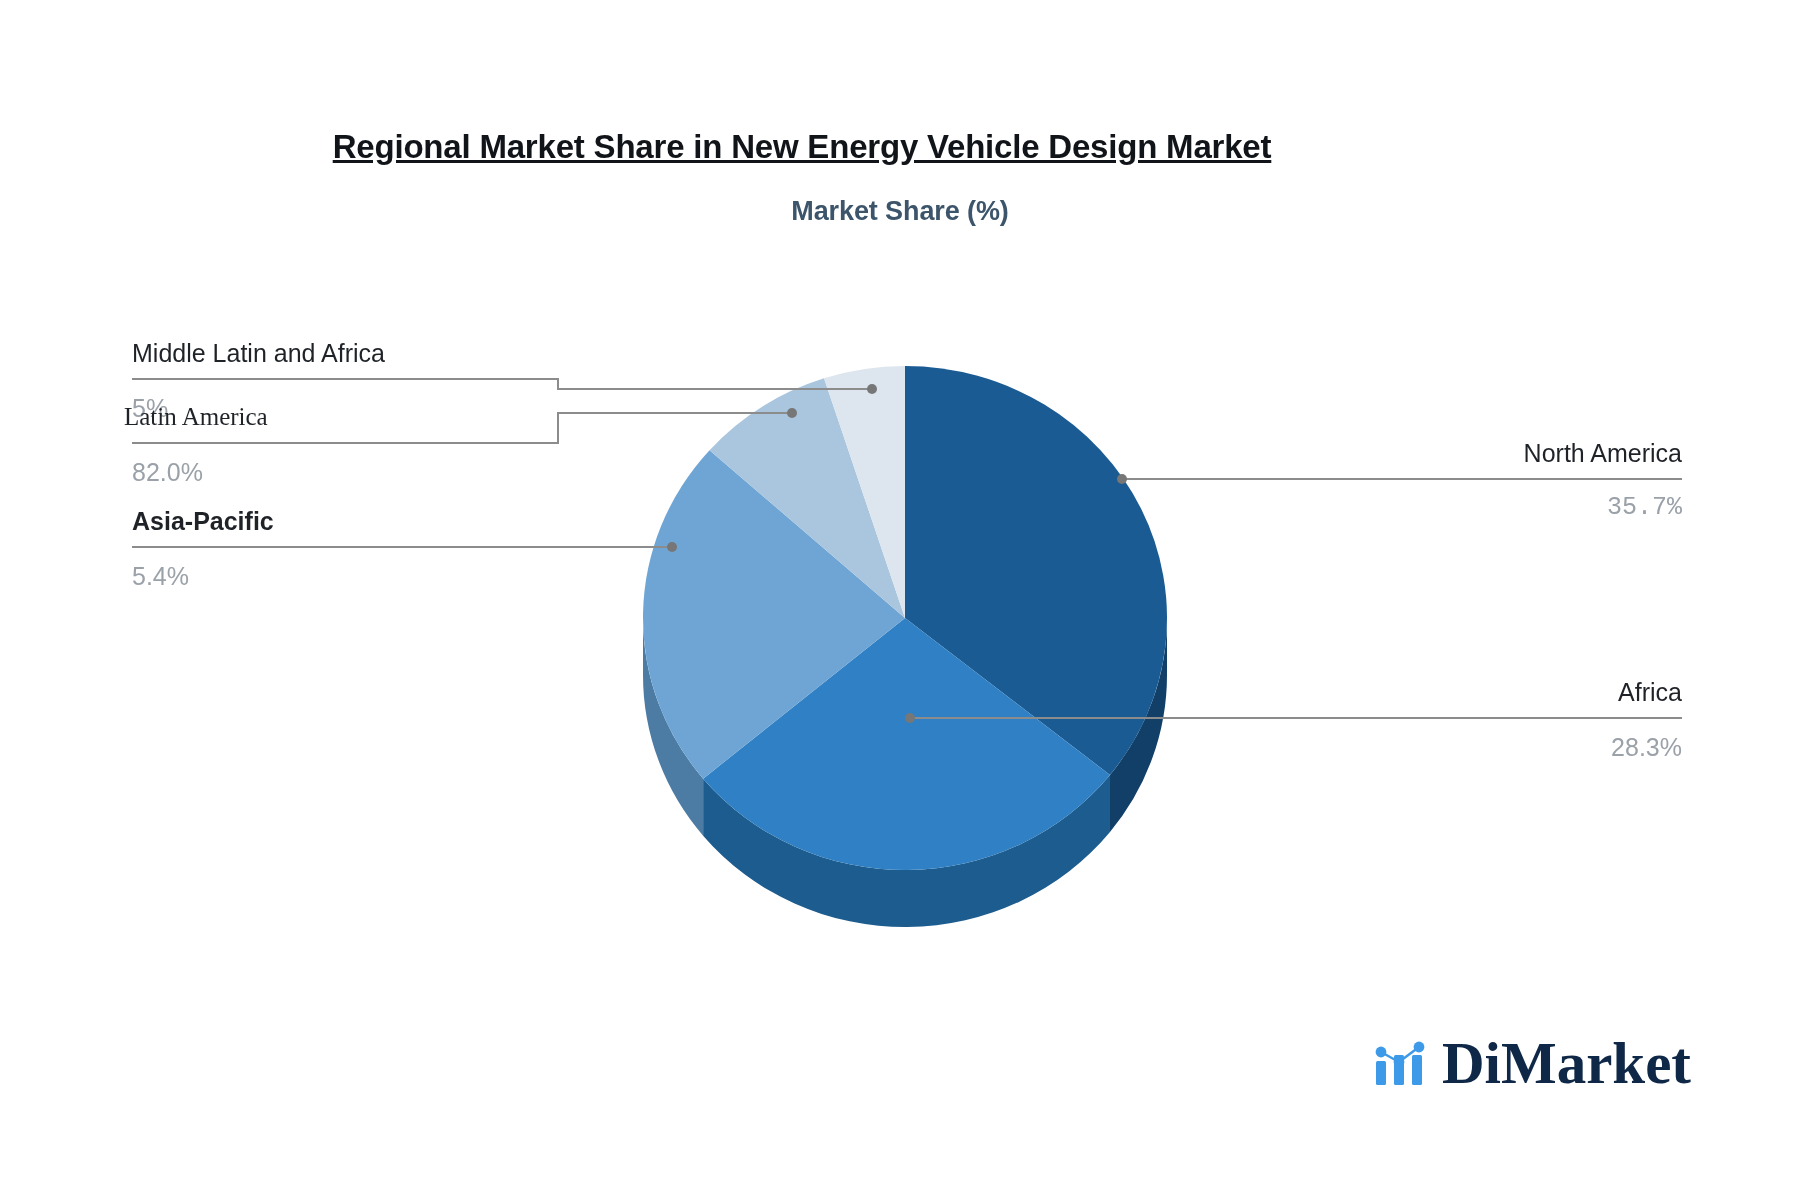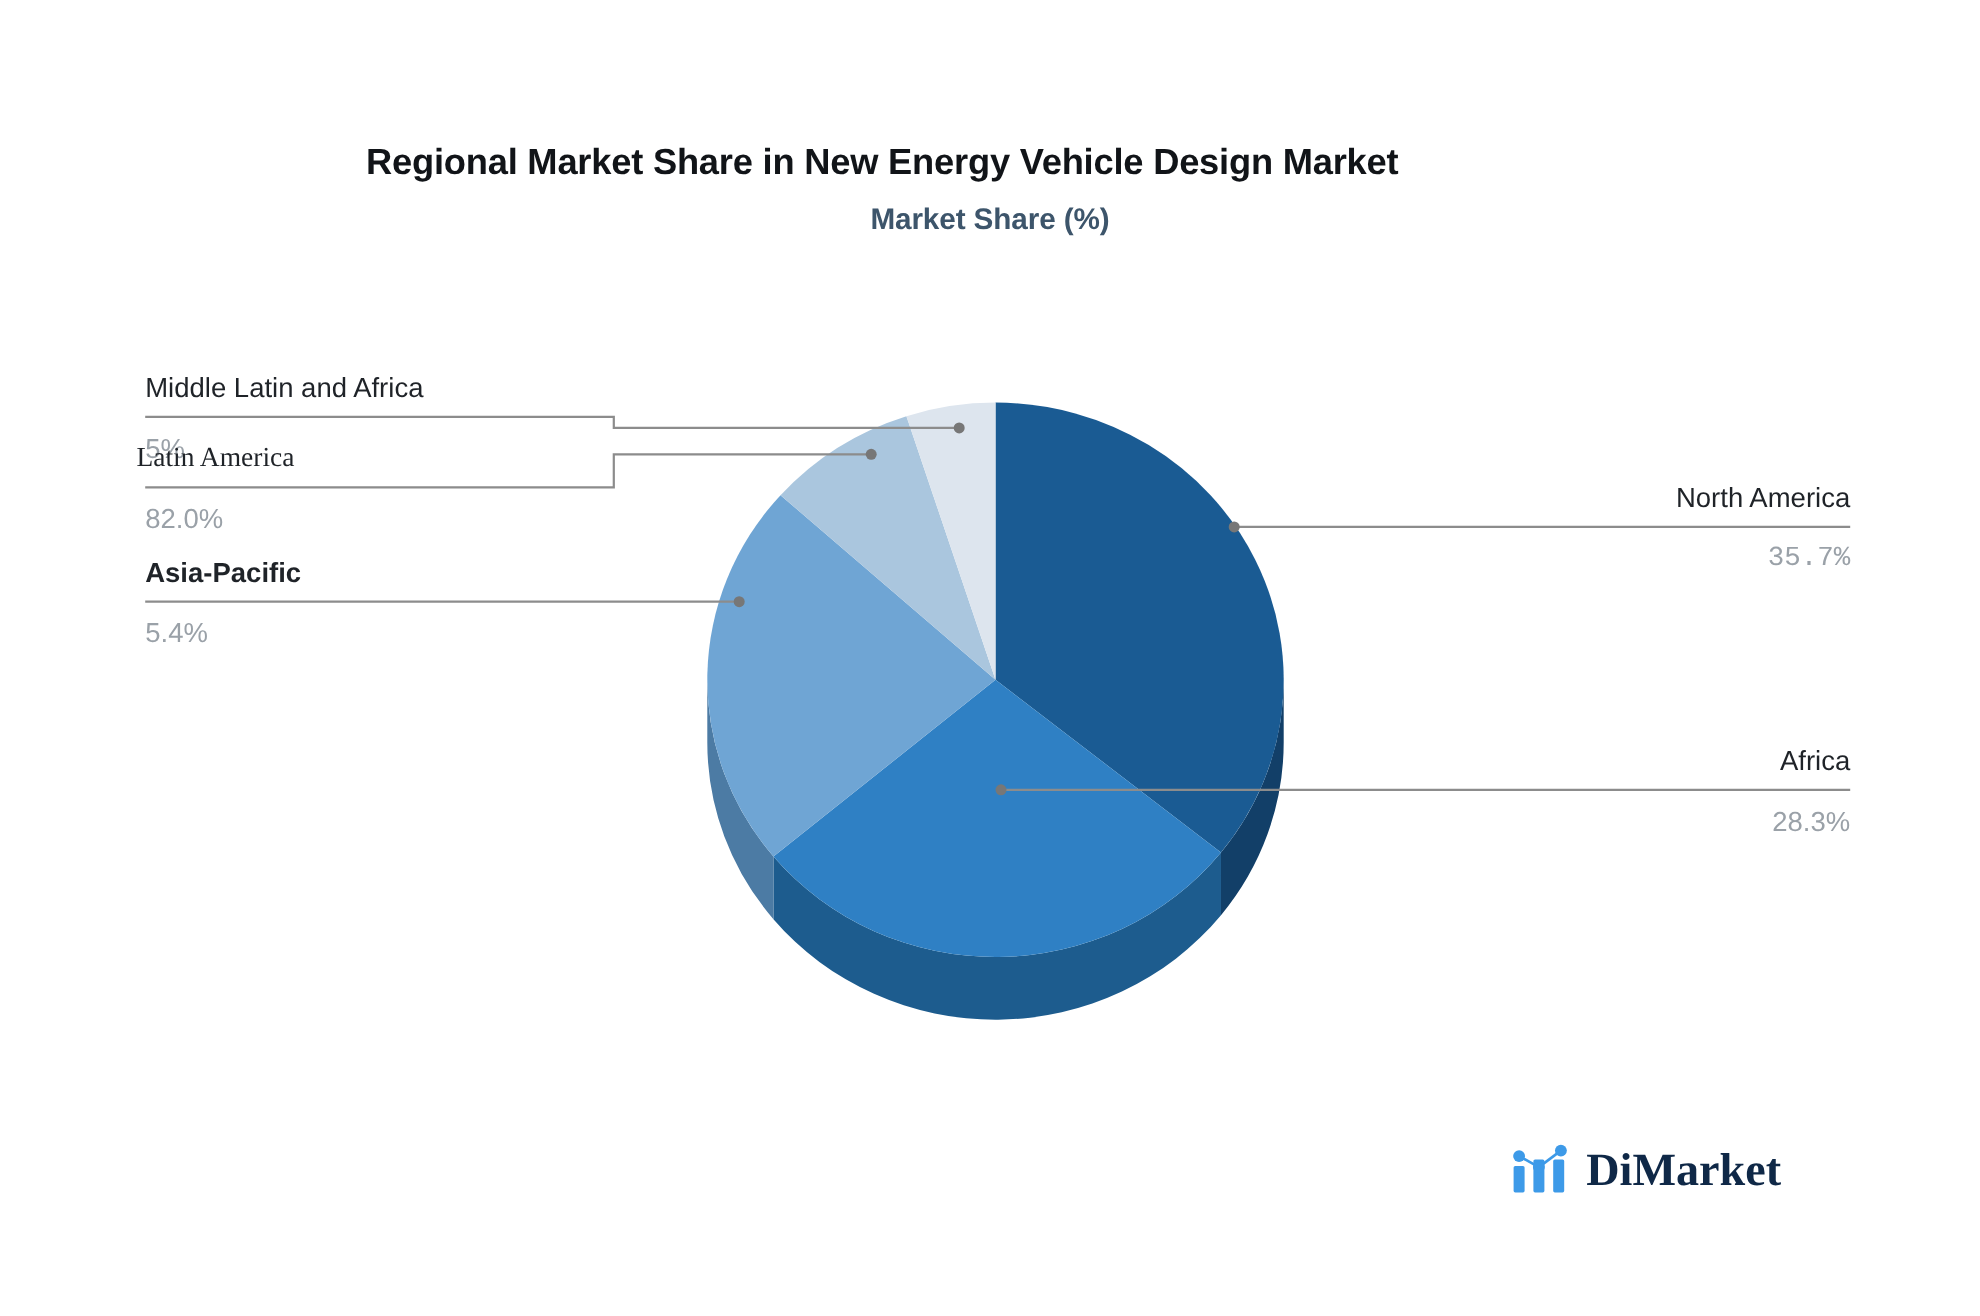--- a/index.html
+++ b/index.html
@@ -24,25 +24,26 @@
   #chart-title {
     position: absolute;
     left: 0;
     top: 128px;
     width: 1604px;
     text-align: center;
     font-size: 33px;
     font-weight: bold;
     color: #111418;
     letter-spacing: -0.2px;
+    text-decoration: underline;
   }
   #chart-subtitle {
     position: absolute;
     left: 0;
-    top: 184px;
+    top: 196px;
     width: 1800px;
     text-align: center;
     font-size: 27px;
     font-weight: bold;
     color: #3d556b;
     letter-spacing: -0.1px;
   }
 
   
   #pie-wrap {
@@ -87,21 +88,21 @@
   #logo {
     position: absolute;
     left: 1372px;
     top: 1034px;
     display: flex;
     align-items: center;
     gap: 14px;
   }
   #logo-text {
     font-family: "Liberation Serif", serif;
-    font-size: 42px;
+    font-size: 59px;
     font-weight: bold;
     color: #0f2847;
     letter-spacing: 0px;
     line-height: 1;
   }
 </style>
 </head>
 <body>
 
 <div id="canvas">

